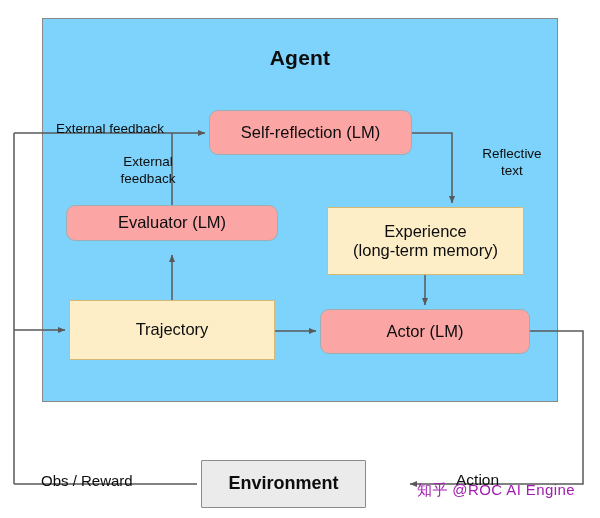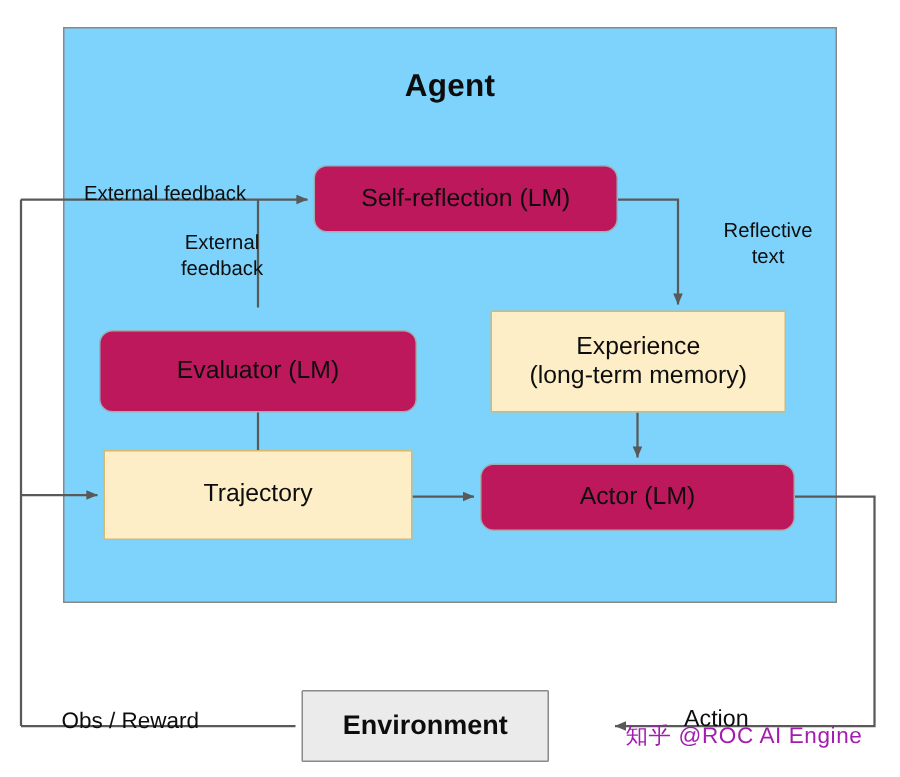--- a/index.html
+++ b/index.html
@@ -45,34 +45,34 @@
     justify-content: flex-start;
   }
   #agent-title {
     margin-top: 27px;
     font-size: 21px;
     font-weight: bold;
     letter-spacing: .2px;
   }
   
   .lm-box {
-    background: #be185d;
+    background: #fca5a5;
     border: 1.3px solid #9bb0b6;
     border-radius: 9px;
     font-size: 16.5px;
   }
   
   .mem-box {
     background: #fdeec8;
     border: 1.3px solid #d6b870;
     border-radius: 1px;
     font-size: 16.5px;
   }
   #self-reflection { left: 209px; top: 110px; width: 203px; height: 45px; }
-  #evaluator      { left: 66px;  top: 205px; width: 212px; height: 55px; margin-top: 15px; }
+  #evaluator      { left: 66px;  top: 205px; width: 212px; height: 36px; }
   #experience     { left: 327px; top: 207px; width: 197px; height: 68px; }
   #trajectory     { left: 69px;  top: 300px; width: 206px; height: 60px; }
   #actor          { left: 320px; top: 309px; width: 210px; height: 45px; align-items: center; }
   #environment {
     left: 201px;
     top: 460px;
     width: 165px;
     height: 48px;
     background: #ebebeb;
     border: 1.4px solid #8a8a8a;

